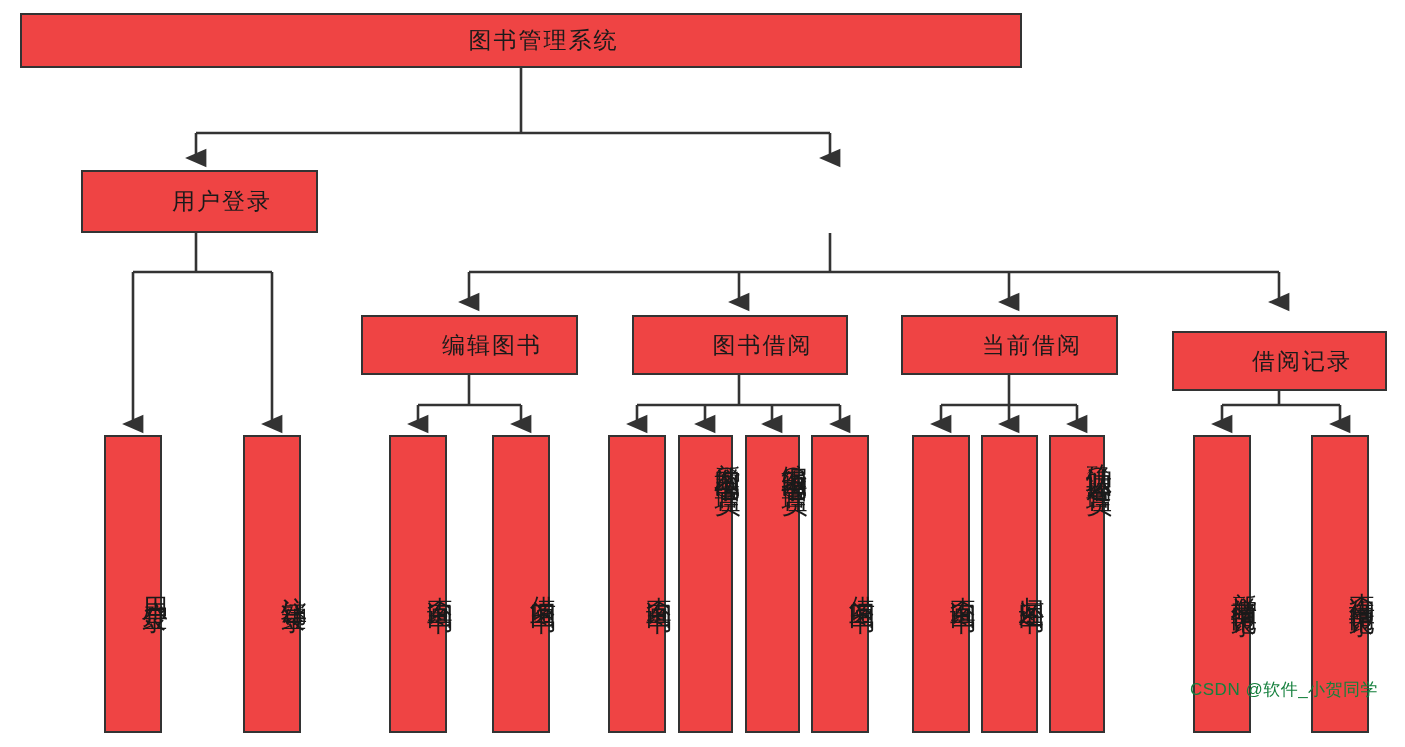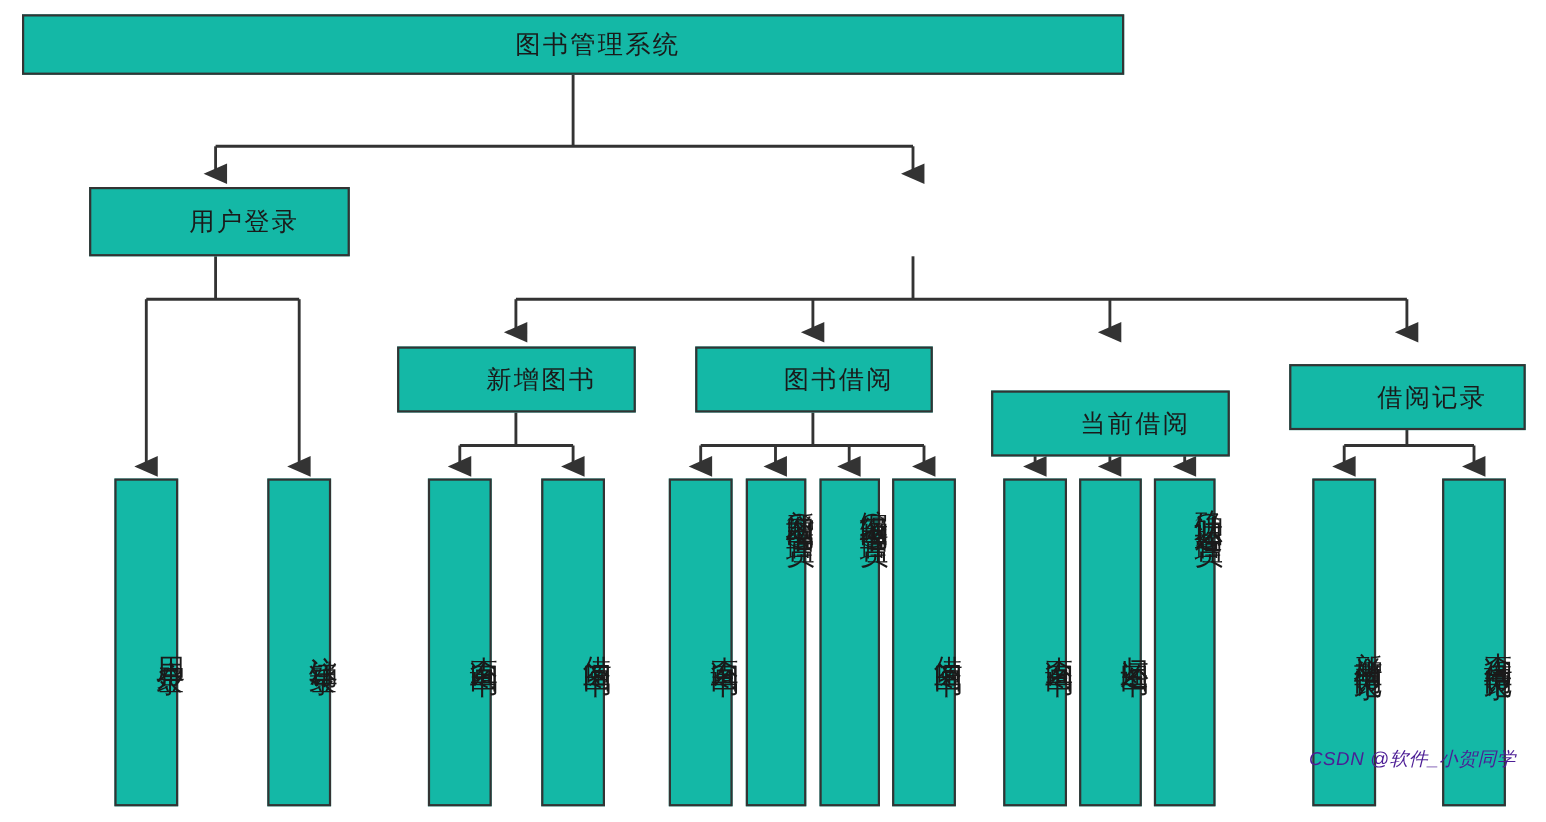--- a/index.html
+++ b/index.html
@@ -17,21 +17,21 @@
   }
   #edge-layer{
     position:absolute;
     left:0;top:0;
     width:1405px;height:747px;
     pointer-events:none;
   }
   .node{
     position:absolute;
     box-sizing:border-box;
-    background:#14b8a6;
+    background:#ef4444;
     border:2.5px solid #333333;
     display:flex;
     align-items:center;
     justify-content:center;
     color:#1a1a1a;
     padding-left:45px;
   }
   .node .node-label{
     display:block;
     text-align:center;
@@ -60,25 +60,24 @@
     text-orientation:upright;
     font-size:26px;
     letter-spacing:4px;
     line-height:1;
   }
   #watermark{
     position:absolute;
     left:1190px;
     top:678px;
     font-size:17px;
-    color:#4c1d95;
+    color:#15803d;
     white-space:nowrap;
     letter-spacing:0.5px;
     pointer-events:none;
-    font-style:italic;
   }
 </style>
 </head>
 <body>
 
 <div id="diagram-root">
 
   <svg id="edge-layer" viewBox="0 0 1405 747" width="1405" height="747" xmlns="http://www.w3.org/2000/svg">
     <defs>
       <marker id="arrowhead" markerWidth="9" markerHeight="9" refX="4.2" refY="4.4" orient="auto" markerUnits="strokeWidth">
@@ -132,28 +131,28 @@
   <div class="node root horiz" style="left:20px;top:13px;width:1002px;height:55px;">
     <span class="node-label">图书管理系统</span>
   </div>
 
   <div class="node horiz" style="left:81px;top:170px;width:237px;height:63px;">
     <span class="node-label">用户登录</span>
   </div>
 
 
   <div class="node horiz" style="left:361px;top:315px;width:217px;height:60px;">
-    <span class="node-label">新增图书</span>
+    <span class="node-label">编辑图书</span>
   </div>
 
   <div class="node horiz" style="left:632px;top:315px;width:216px;height:60px;">
     <span class="node-label">图书借阅</span>
   </div>
 
-  <div class="node horiz" style="left:901px;top:315px;width:217px;height:60px;margin-top:40px;">
+  <div class="node horiz" style="left:901px;top:315px;width:217px;height:60px;">
     <span class="node-label">当前借阅</span>
   </div>
 
   <div class="node horiz" style="left:1172px;top:315px;width:215px;height:60px;margin-top:16px;">
     <span class="node-label">借阅记录</span>
   </div>
 
   <div class="node vert centered" style="left:104px;top:435px;width:58px;height:298px;">
     <span class="node-label">用户登录</span>
   </div>

